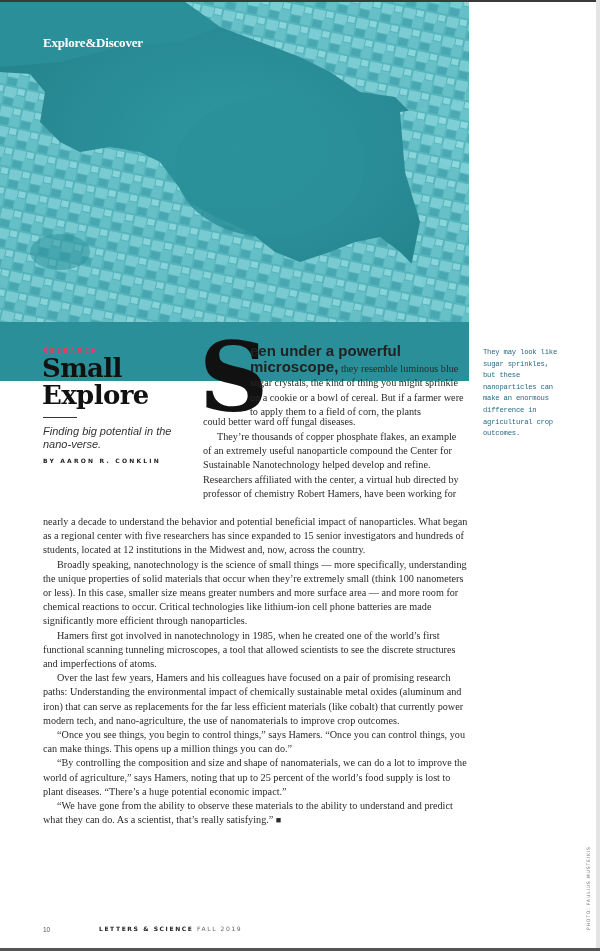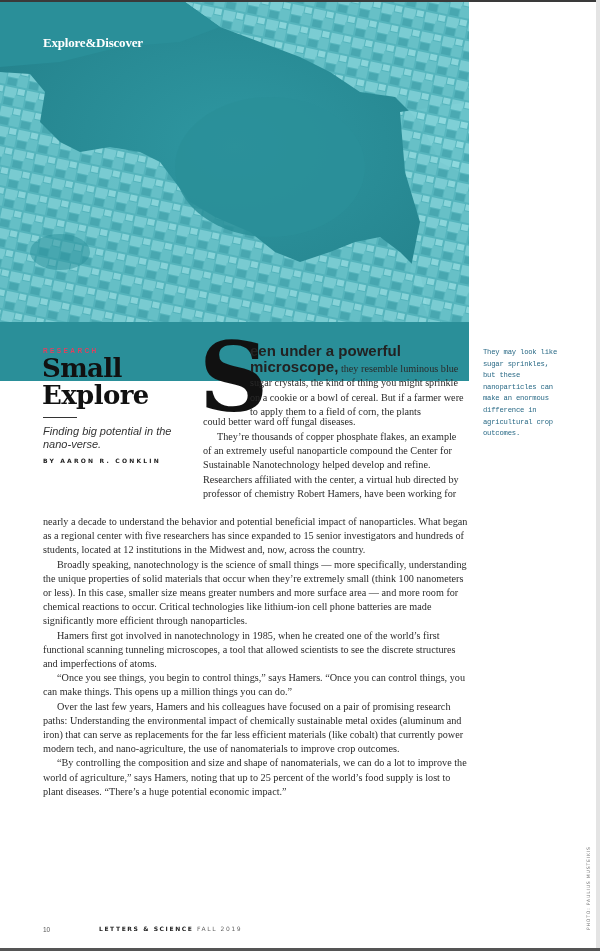--- a/index.html
+++ b/index.html
@@ -145,23 +145,24 @@
 <div class="intro-tail body-text">could better ward off fungal diseases.</div>
 
 <div class="narrow-col body-text">
   <p style="text-indent:14px">They’re thousands of copper phosphate flakes, an example of an extremely useful nanoparticle compound the Center for Sustainable Nanotechnology helped develop and refine. Researchers affiliated with the center, a virtual hub directed by professor of chemistry Robert Hamers, have been working for</p>
 </div>
 
 <div class="full-col body-text">
   <p class="noindent">nearly a decade to understand the behavior and potential beneficial impact of nanoparticles. What began as a regional center with five researchers has since expanded to 15 senior investigators and hundreds of students, located at 12 institutions in the Midwest and, now, across the country.</p>
   <p>Broadly speaking, nanotechnology is the science of small things — more specifically, understanding the unique properties of solid materials that occur when they’re extremely small (think 100 nanometers or less). In this case, smaller size means greater numbers and more surface area — and more room for chemical reactions to occur. Critical technologies like lithium-ion cell phone batteries are made significantly more efficient through nanoparticles.</p>
   <p>Hamers first got involved in nanotechnology in 1985, when he created one of the world’s first functional scanning tunneling microscopes, a tool that allowed scientists to see the discrete structures and imperfections of atoms.</p>
+  <p>Over the last few years, Hamers and his colleagues have focused on a pair of promising research paths: Understanding the environmental impact of chemically sustainable metal oxides (aluminum and iron) that can serve as replacements for the far less efficient materials (like cobalt) that currently power modern tech, and nano-agriculture, the use of nanomaterials to improve crop outcomes.</p>
   <p>“Once you see things, you begin to control things,” says Hamers. “Once you can control things, you can make things. This opens up a million things you can do.”</p>
-  <p>Over the last few years, Hamers and his colleagues have focused on a pair of promising research paths: Understanding the environmental impact of chemically sustainable metal oxides (aluminum and iron) that can serve as replacements for the far less efficient materials (like cobalt) that currently power modern tech, and nano-agriculture, the use of nanomaterials to improve crop outcomes.</p>
   <p>“By controlling the composition and size and shape of nanomaterials, we can do a lot to improve the world of agriculture,” says Hamers, noting that up to 25 percent of the world’s food supply is lost to plant diseases. “There’s a huge potential economic impact.”</p>
+  <p><span>“We have gone from the ability to observe these materials to the ability to understand and predict what they can do. As a scientist, that’s really satisfying.”</span> <span class="endmark">■</span></p>
 </div>
 
 <div class="caption">They may look like sugar sprinkles, but these nanoparticles can make an enormous difference in agricultural crop outcomes.</div>
 
 <div class="credit">PHOTO: PAULIUS MUSTEIKIS</div>
 
 <div class="folio">10</div>
 <div class="footer-pub">
   <span class="pub">LETTERS &amp; SCIENCE</span>
   <span class="issue">FALL 2019</span>

